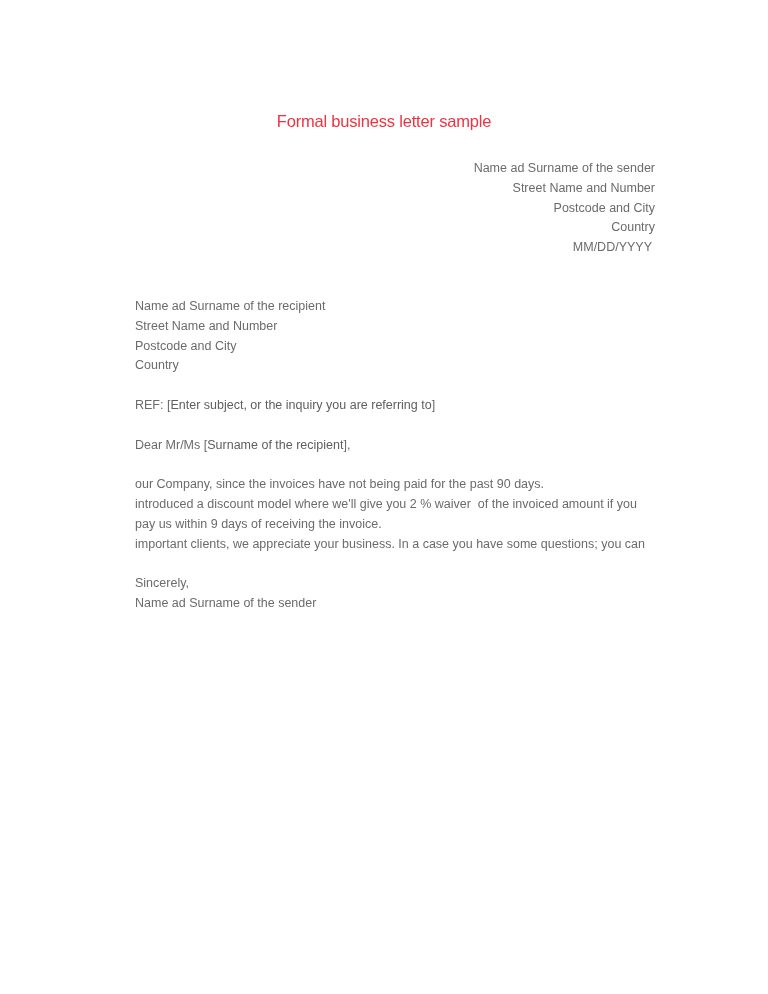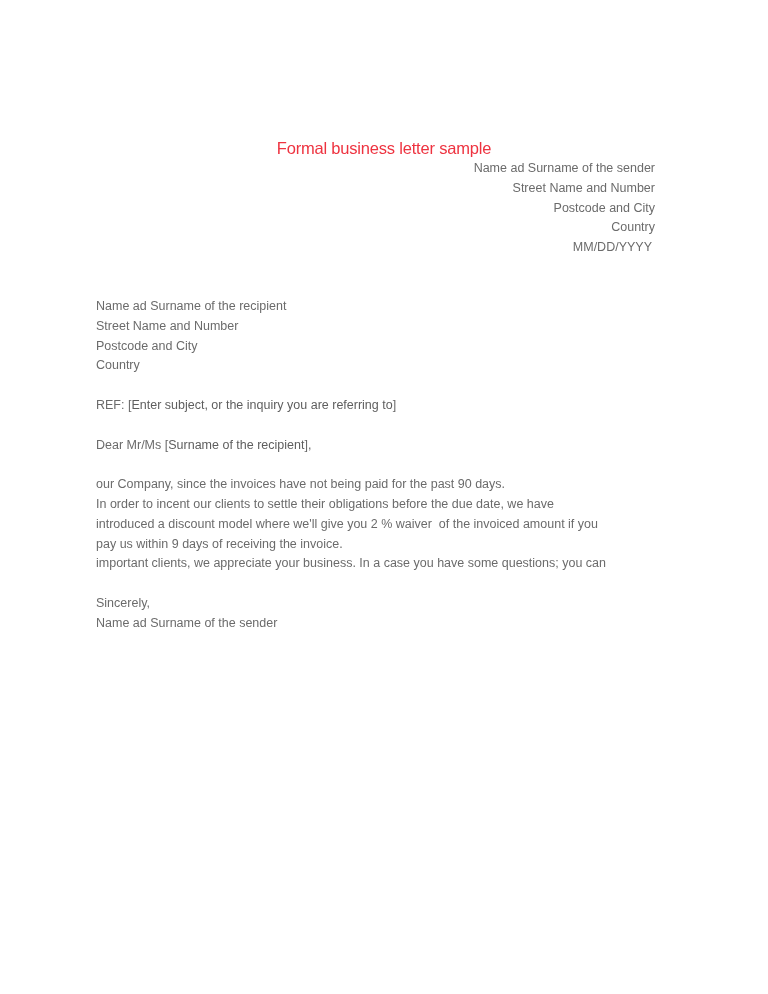--- a/index.html
+++ b/index.html
@@ -17,39 +17,40 @@
       font-size: 12.5px;
     }
     .page {
       position: absolute;
       left: 0; top: 0;
       width: 768px;
       height: 994px;
     }
     .title {
       position: absolute;
-      top: 139px;
+      top: 112px;
       left: 0;
       width: 768px;
       text-align: center;
       color: #ee3340;
       font-size: 16.5px;
       letter-spacing: -0.2px;
     }
     .sender-block {
       position: absolute;
       top: 159px;
       right: 113px;
       text-align: right;
     }
     .line {
       display: block;
       height: 19.8px;
       line-height: 19.8px;
       white-space: nowrap;
+      margin-left: 39px;
     }
     .body-block {
       position: absolute;
       top: 297px;
       left: 96px;
       width: 545px;
     }
     .gap { display: block; height: 19.8px; }
     b { color: #5e5e5e; font-weight: normal; }
   </style>
@@ -75,21 +76,20 @@
     <span class="line">Country</span>
     <span class="gap"></span>
 
     <span class="line"><span>REF: [</span><b>Enter subject, or the inquiry you are referring to</b><span>]</span></span>
     <span class="gap"></span>
 
     <span class="line"><span>Dear Mr/Ms [</span><b>Surname of the recipient</b><span>],</span></span>
     <span class="gap"></span>
 
     <span class="line">our Company, since the invoices have not being paid for the past 90 days.</span>
-    <span class="line">In order to incent our clients to settle their obligations before the due date, we have</span>
     <span class="line" style="white-space:pre;">introduced a discount model where we'll give you 2 % waiver  of the invoiced amount if you</span>
     <span class="line">pay us within 9 days of receiving the invoice.</span>
     <span class="line">important clients, we appreciate your business. In a case you have some questions; you can</span>
     <span class="gap"></span>
 
     <span class="line">Sincerely,</span>
     <span class="line">Name ad Surname of the sender</span>
   </div>
 
 </div>

